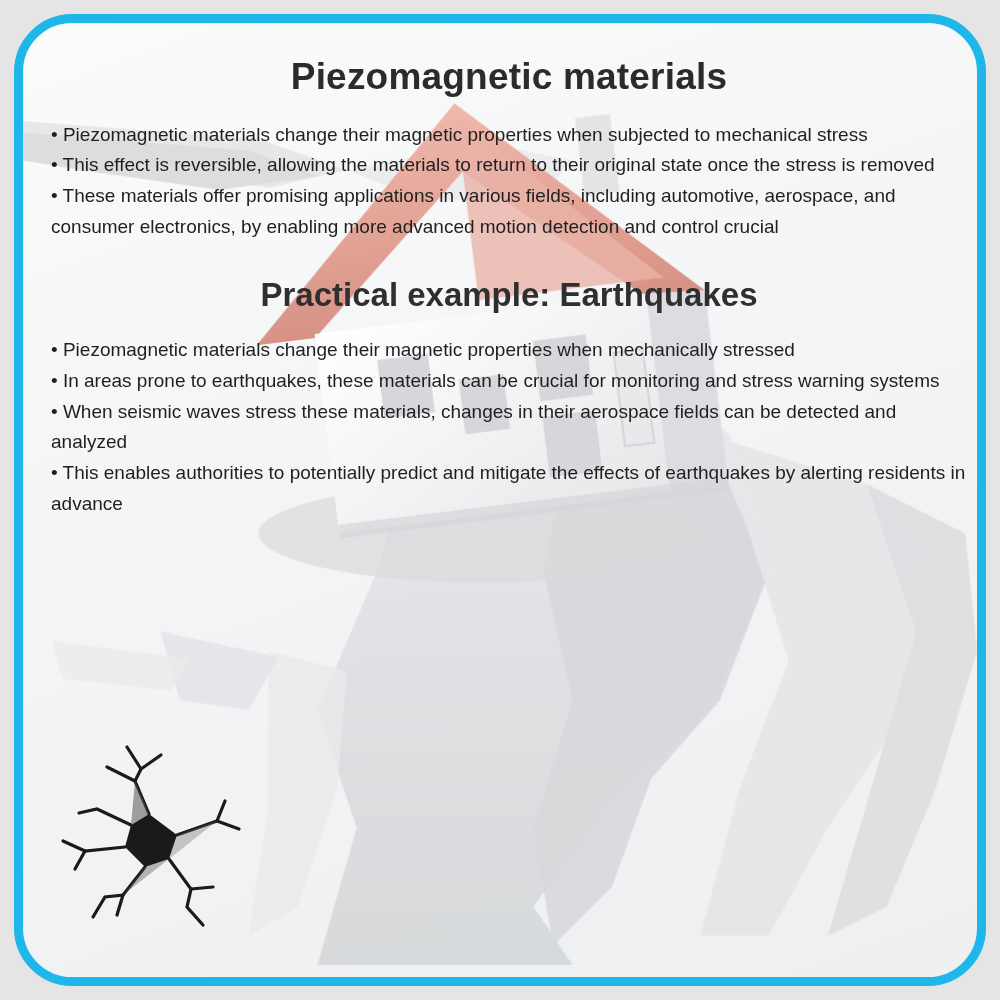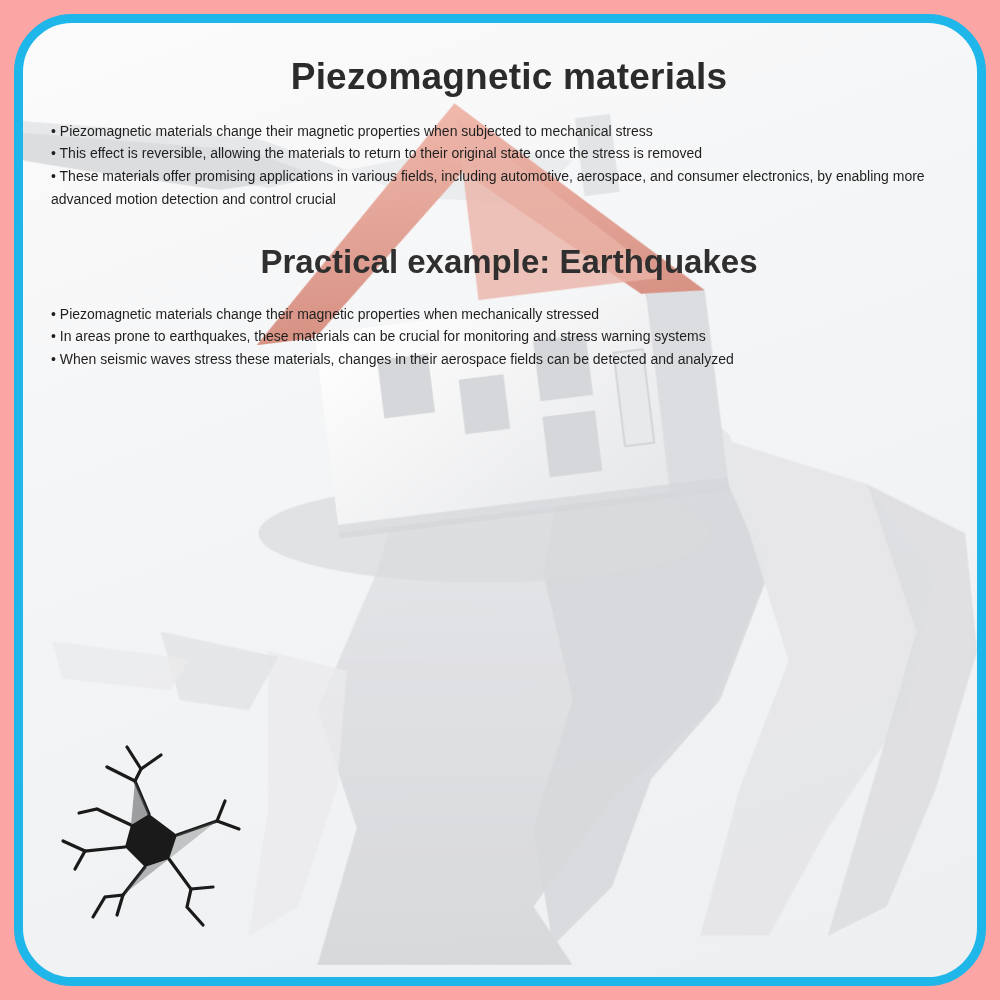--- a/index.html
+++ b/index.html
@@ -11,21 +11,21 @@
     height: 1000px;
     background: #ffffff;
     font-family: "Liberation Sans", sans-serif;
     overflow: hidden;
   }
 
   #slide {
     position: relative;
     width: 1000px;
     height: 1000px;
-    background: #fca5a5;
+    background: #e5e5e5;
     box-sizing: border-box;
   }
 
   
   #frame {
     position: absolute;
     left: 14px;
     top: 14px;
     width: 972px;
     height: 972px;
@@ -75,21 +75,21 @@
     line-height: 1.1;
   }
 
   .bullets {
     list-style: none;
     margin: 0;
     padding: 0;
   }
 
   .bullets li {
-    font-size: 14px;
+    font-size: 19px;
     line-height: 1.62;
     color: #1f1f1f;
     margin: 0 0 0 0;
     padding: 0;
     text-indent: 0;
   }
 
   .block-a { margin-top: 2px; }
   .block-b { margin-top: 0; }
 
@@ -202,19 +202,20 @@
         <li>• This effect is reversible, allowing the materials to return to their original state once the stress is removed</li>
         <li>• These materials offer promising applications in various fields, including automotive, aerospace, and consumer electronics, by enabling more advanced motion detection and control crucial</li>
       </ul>
 
       <h2 class="section-title">Practical example: Earthquakes</h2>
 
       <ul class="bullets block-b">
         <li>• Piezomagnetic materials change their magnetic properties when mechanically stressed</li>
         <li>• In areas prone to earthquakes, these materials can be crucial for monitoring and stress warning systems</li>
         <li>• When seismic waves stress these materials, changes in their aerospace fields can be detected and analyzed</li>
+        <li>• This enables authorities to potentially predict and mitigate the effects of earthquakes by alerting residents in advance</li>
       </ul>
 
     </div>
 
 
   </div>
 </div>
 
 </body></html>

